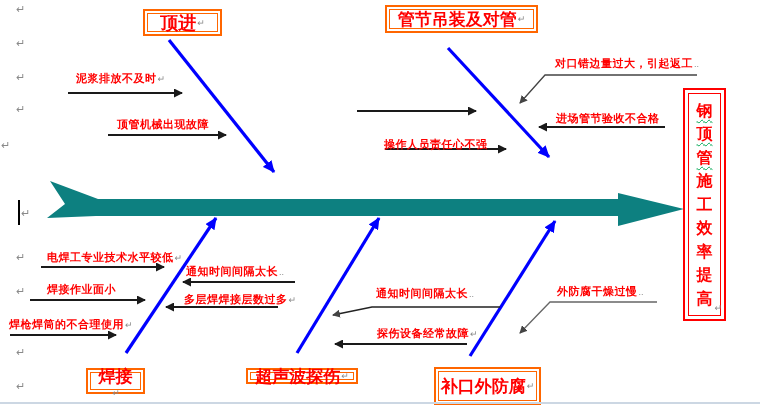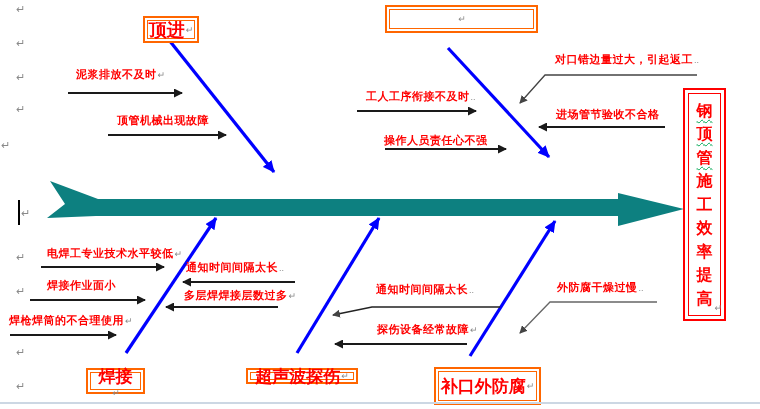--- a/index.html
+++ b/index.html
@@ -11,21 +11,21 @@
   svg.arrows { position:absolute; left:0; top:0; width:760px; height:409px; }
 
   .catbox {
     position:absolute; display:flex; align-items:center; justify-content:center;
     border:2px solid #ff6600; background:#fff;
     box-shadow: inset 0 0 0 2px #ffffff, inset 0 0 0 3px #ff6600;
     color:#ff0000; font-weight:bold; white-space:nowrap;
   }
   .cause {
     position:absolute; color:#ff0000; font-size:11px; font-weight:bold;
-    white-space:nowrap; letter-spacing:0.5px; line-height:12px;
+    white-space:nowrap; letter-spacing:0.5px; line-height:20px;
   }
   .pmark { color:#8a8a8a; font-size:9px; font-weight:normal; letter-spacing:0; margin-left:1px; }
   .goalbox {
     position:absolute; left:683px; top:88px; width:43px; height:233px;
     border:2px solid #ff0000; background:#fff;
     box-shadow: inset 0 0 0 3px #ffffff, inset 0 0 0 4px #ff0000;
     display:flex; flex-direction:column; align-items:center; justify-content:space-evenly;
     padding:6px 0;
   }
   .goalbox .gch { color:#ff0000; font-size:16px; font-weight:bold; line-height:18px; }
@@ -71,44 +71,44 @@
     <line x1="10" y1="335" x2="116" y2="335" stroke="#1a1a1a" stroke-width="1.8" marker-end="url(#headBlack)"></line>
     <line x1="295" y1="282" x2="183" y2="282" stroke="#1a1a1a" stroke-width="1.8" marker-end="url(#headBlack)"></line>
     <line x1="278" y1="307" x2="166" y2="307" stroke="#1a1a1a" stroke-width="1.8" marker-end="url(#headBlack)"></line>
     <line x1="467" y1="344" x2="335" y2="344" stroke="#1a1a1a" stroke-width="1.8" marker-end="url(#headBlack)"></line>
 
     <polyline points="697,75 545,75 520,103" fill="none" stroke="#444" stroke-width="1.3" marker-end="url(#headGray)"></polyline>
     <polyline points="500,307 372,307 333,315" fill="none" stroke="#222" stroke-width="1.3" marker-end="url(#headGray)"></polyline>
     <polyline points="657,302 550,302 520,333" fill="none" stroke="#666" stroke-width="1.3" marker-end="url(#headGray)"></polyline>
   </svg>
 
-  <div class="catbox" style="left:143px;top:16px;width:56px;height:27px;font-size:18px;text-align:right;">
+  <div class="catbox" style="left:143px;top:9px;width:79px;height:27px;font-size:18px;text-align:right;">
     <span>顶进</span>
       <span class="pmark">↵</span>
   </div>
   <div class="catbox" style="left:385px;top:5px;width:153px;height:28px;font-size:17px;">
+    <span>管节吊装及对管</span>
       <span class="pmark">↵</span>
   </div>
   <div class="catbox" style="left:86px;top:368px;width:59px;height:26px;font-size:17px;flex-direction:column;">
     <span>焊接</span>
       <span class="pmark">↵</span>
   </div>
   <div class="catbox" style="left:246px;top:368px;width:112px;height:16px;font-size:17px;">
     <span>超声波探伤</span>
       <span class="pmark">↵</span>
   </div>
   <div class="catbox" style="left:434px;top:367px;width:107px;height:38px;font-size:17px;">
     <span>补口外防腐</span>
       <span class="pmark">↵</span>
   </div>
 
   <div class="cause" style="left:76px;top:68px;"><span>泥浆排放不及时</span><span class="pmark">↵</span></div>
   <div class="cause" style="left:117px;top:114px;"><span>顶管机械出现故障</span><span class="pmark"></span></div>
 
-  <div class="cause" style="left:366px;top:90px;"><span>工人工序衔接不及时</span><span class="pmark">..</span></div>
   <div class="cause" style="left:384px;top:134px;"><span>操作人员责任心不强</span><span class="pmark"></span></div>
   <div class="cause" style="left:555px;top:53px;"><span>对口错边量过大，引起返工</span><span class="pmark">..</span></div>
   <div class="cause" style="left:47px;top:247px;"><span>电焊工专业技术水平较低</span><span class="pmark">↵</span></div>
 
   <div class="cause" style="left:556px;top:108px;"><span>进场管节验收不合格</span><span class="pmark"></span></div>
   <div class="cause" style="left:47px;top:279px;"><span>焊接作业面小</span><span class="pmark"></span></div>
   <div class="cause" style="left:9px;top:314px;"><span>焊枪焊筒的不合理使用</span><span class="pmark">↵</span></div>
   <div class="cause" style="left:186px;top:261px;"><span>通知时间间隔太长</span><span class="pmark">..</span></div>
   <div class="cause" style="left:184px;top:289px;"><span>多层焊焊接层数过多</span><span class="pmark">↵</span></div>
 

